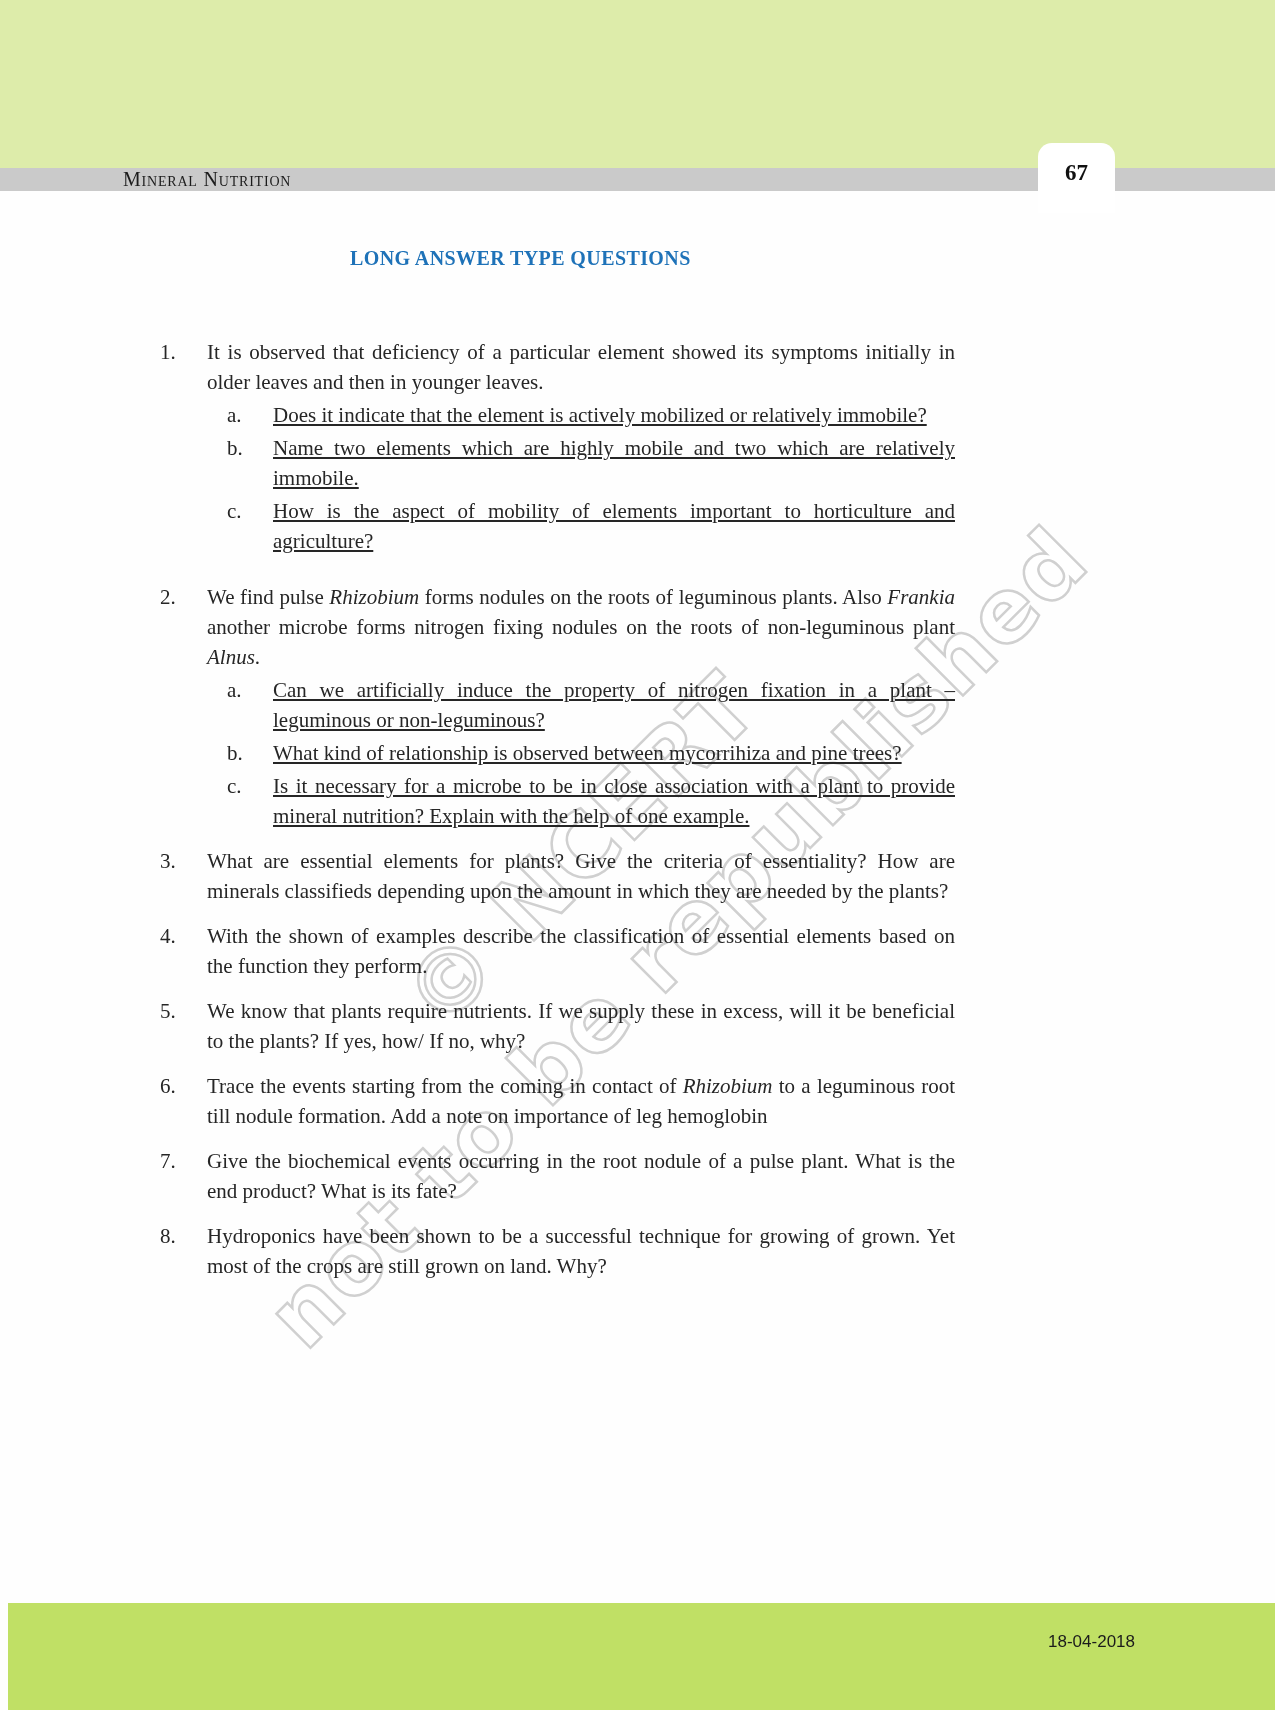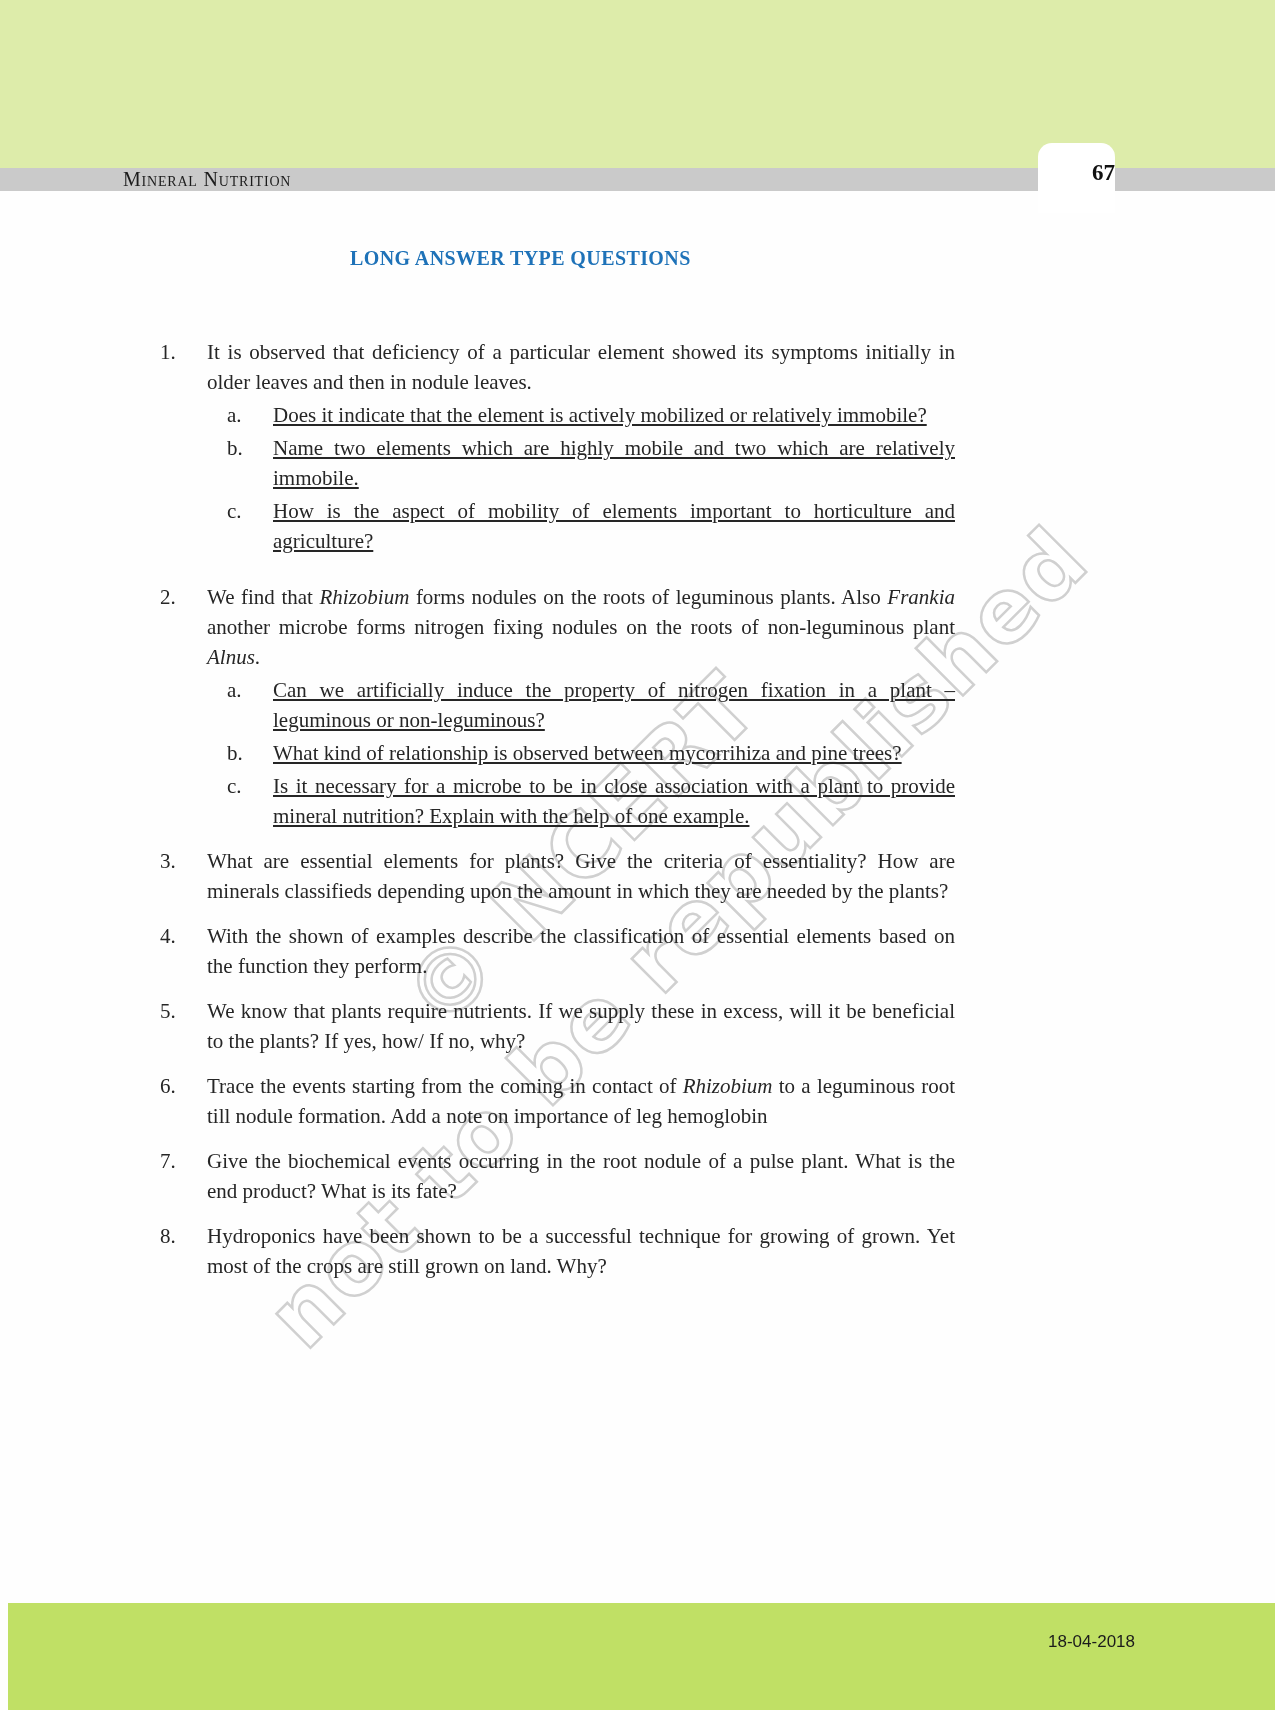--- a/index.html
+++ b/index.html
@@ -38,21 +38,21 @@
     color: #1c1c1c;
   }
 
   
   .page-tab {
     position: absolute; left: 1038px; top: 143px;
     width: 77px; height: 70px;
     background: #ffffff;
     border-radius: 14px 14px 0 0;
     z-index: 2;
-    text-align: right;
+    text-align: center;
   }
   .page-num {
     display: inline-block;
     margin-top: 17px;
     font-size: 23px;
     font-weight: bold;
     color: #111;
   }
 
   
@@ -135,37 +135,37 @@
   <div class="watermark">
     <div>© NCERT</div>
     <div>not to be republished</div>
   </div>
 
   <h2 class="section-heading">LONG ANSWER TYPE QUESTIONS</h2>
 
   <div class="content" id="questions">
       <div class="q">
         <span class="q-num">1.</span>
-        <div class="q-text"><span>It is observed that deficiency of a particular element showed its symptoms initially in older leaves and then in nodule leaves.</span></div>
+        <div class="q-text"><span>It is observed that deficiency of a particular element showed its symptoms initially in older leaves and then in younger leaves.</span></div>
         <div class="sub">
           <span class="sub-letter">a.</span>
           <div class="sub-text"><span>Does it indicate that the element is actively mobilized or relatively immobile?</span></div>
         </div>
         <div class="sub">
           <span class="sub-letter">b.</span>
           <div class="sub-text"><span>Name two elements which are highly mobile and two which are relatively immobile.</span></div>
         </div>
         <div class="sub">
           <span class="sub-letter">c.</span>
           <div class="sub-text"><span>How is the aspect of mobility of elements important to horticulture and agriculture?</span></div>
         </div>
       </div>
       <div class="q">
         <span class="q-num">2.</span>
-        <div class="q-text"><span>We find that </span><i>Rhizobium</i><span> forms nodules on the roots of leguminous plants. Also </span><i>Frankia</i><span> another microbe forms nitrogen fixing nodules on the roots of non-leguminous plant </span><i>Alnus</i><span>.</span></div>
+        <div class="q-text"><span>We find pulse </span><i>Rhizobium</i><span> forms nodules on the roots of leguminous plants. Also </span><i>Frankia</i><span> another microbe forms nitrogen fixing nodules on the roots of non-leguminous plant </span><i>Alnus</i><span>.</span></div>
         <div class="sub">
           <span class="sub-letter">a.</span>
           <div class="sub-text"><span>Can we artificially induce the property of nitrogen fixation in a plant – leguminous or non-leguminous?</span></div>
         </div>
         <div class="sub">
           <span class="sub-letter">b.</span>
           <div class="sub-text"><span>What kind of relationship is observed between mycorrihiza and pine trees?</span></div>
         </div>
         <div class="sub">
           <span class="sub-letter">c.</span>

